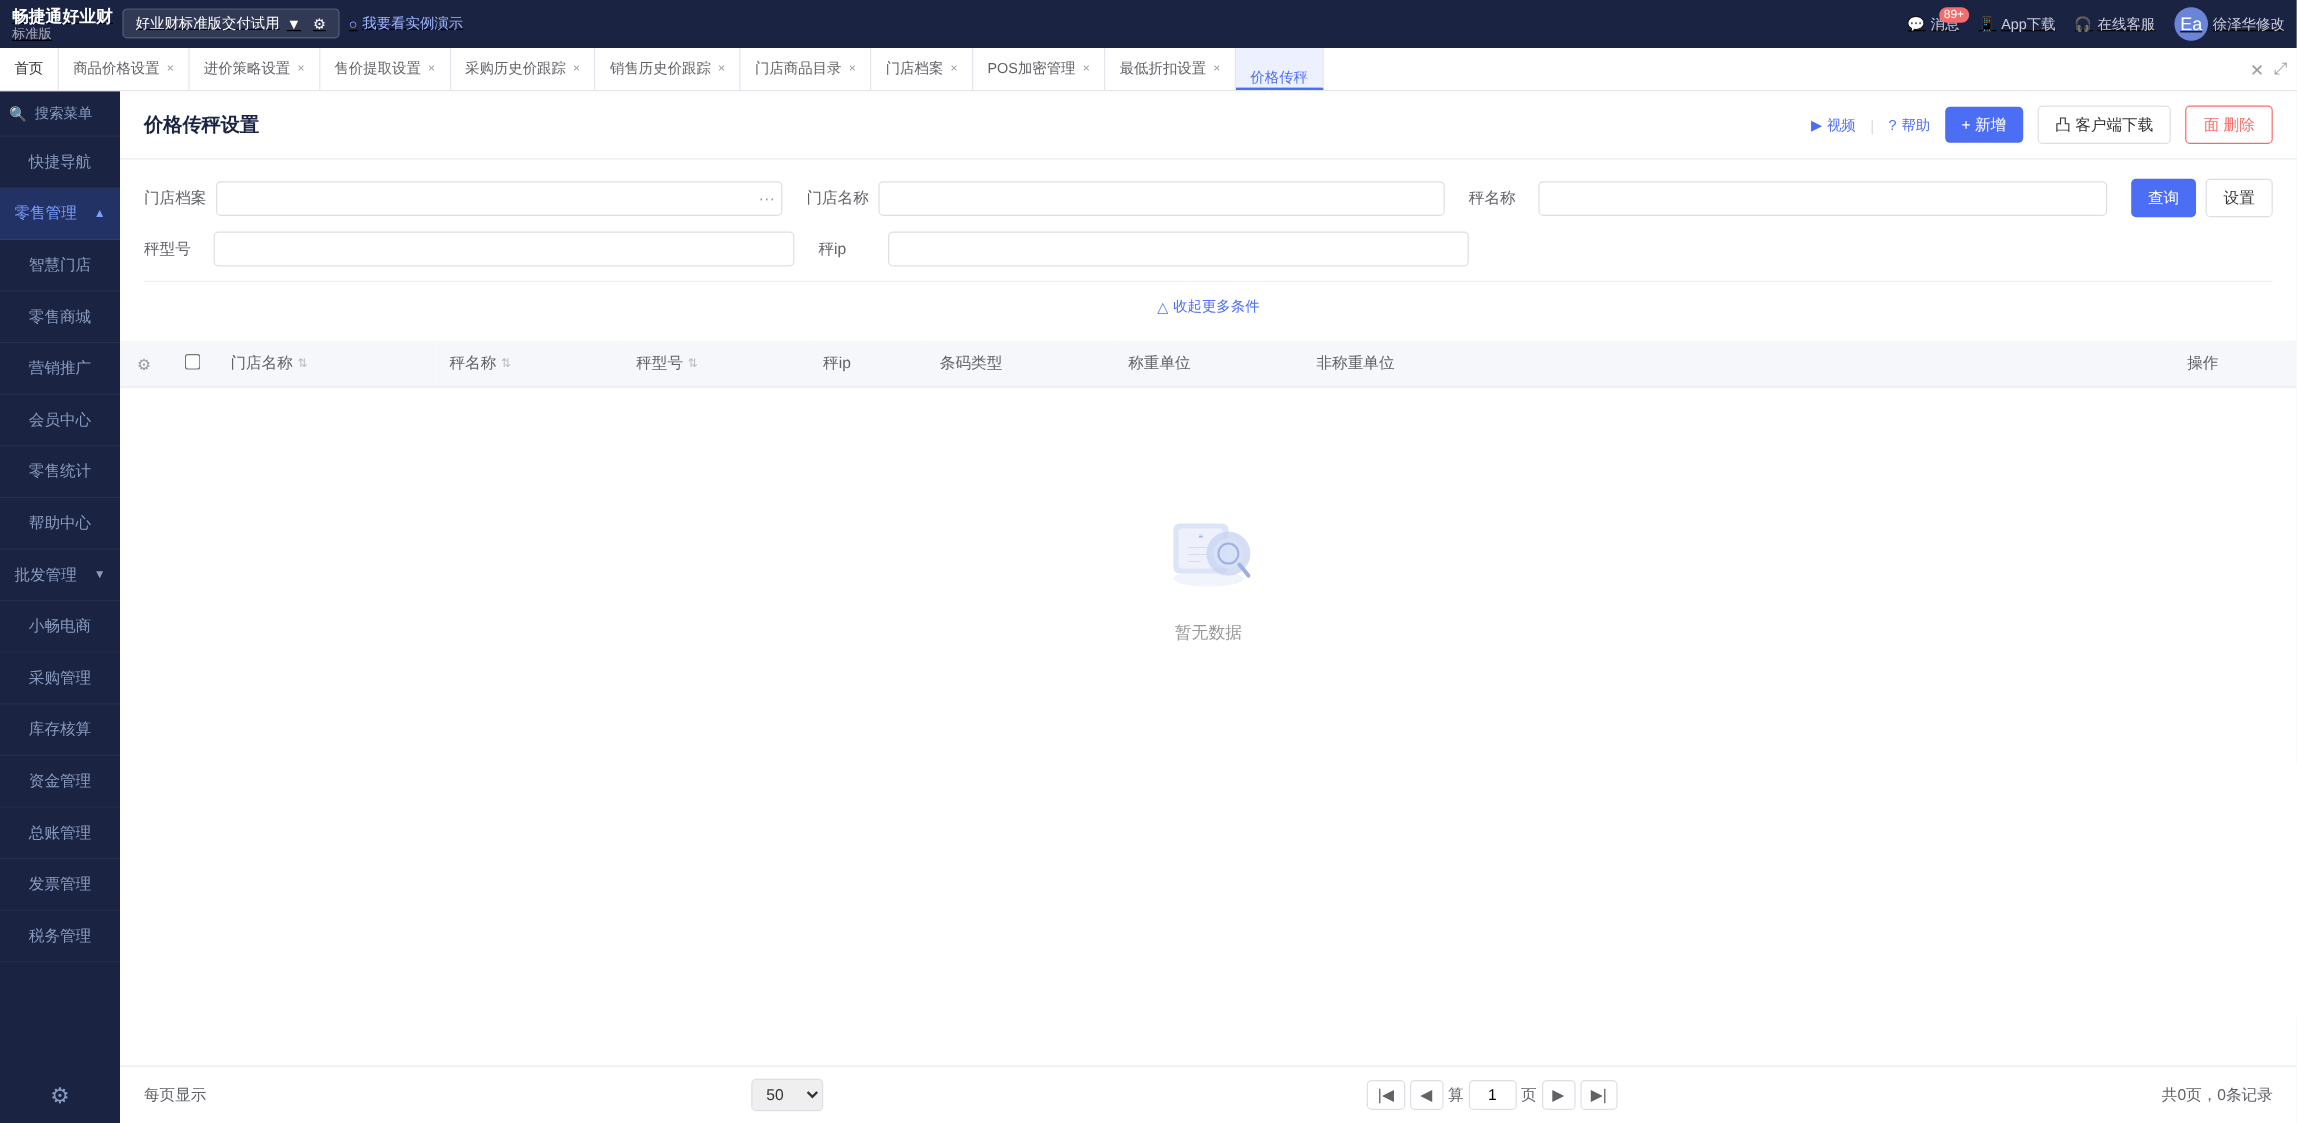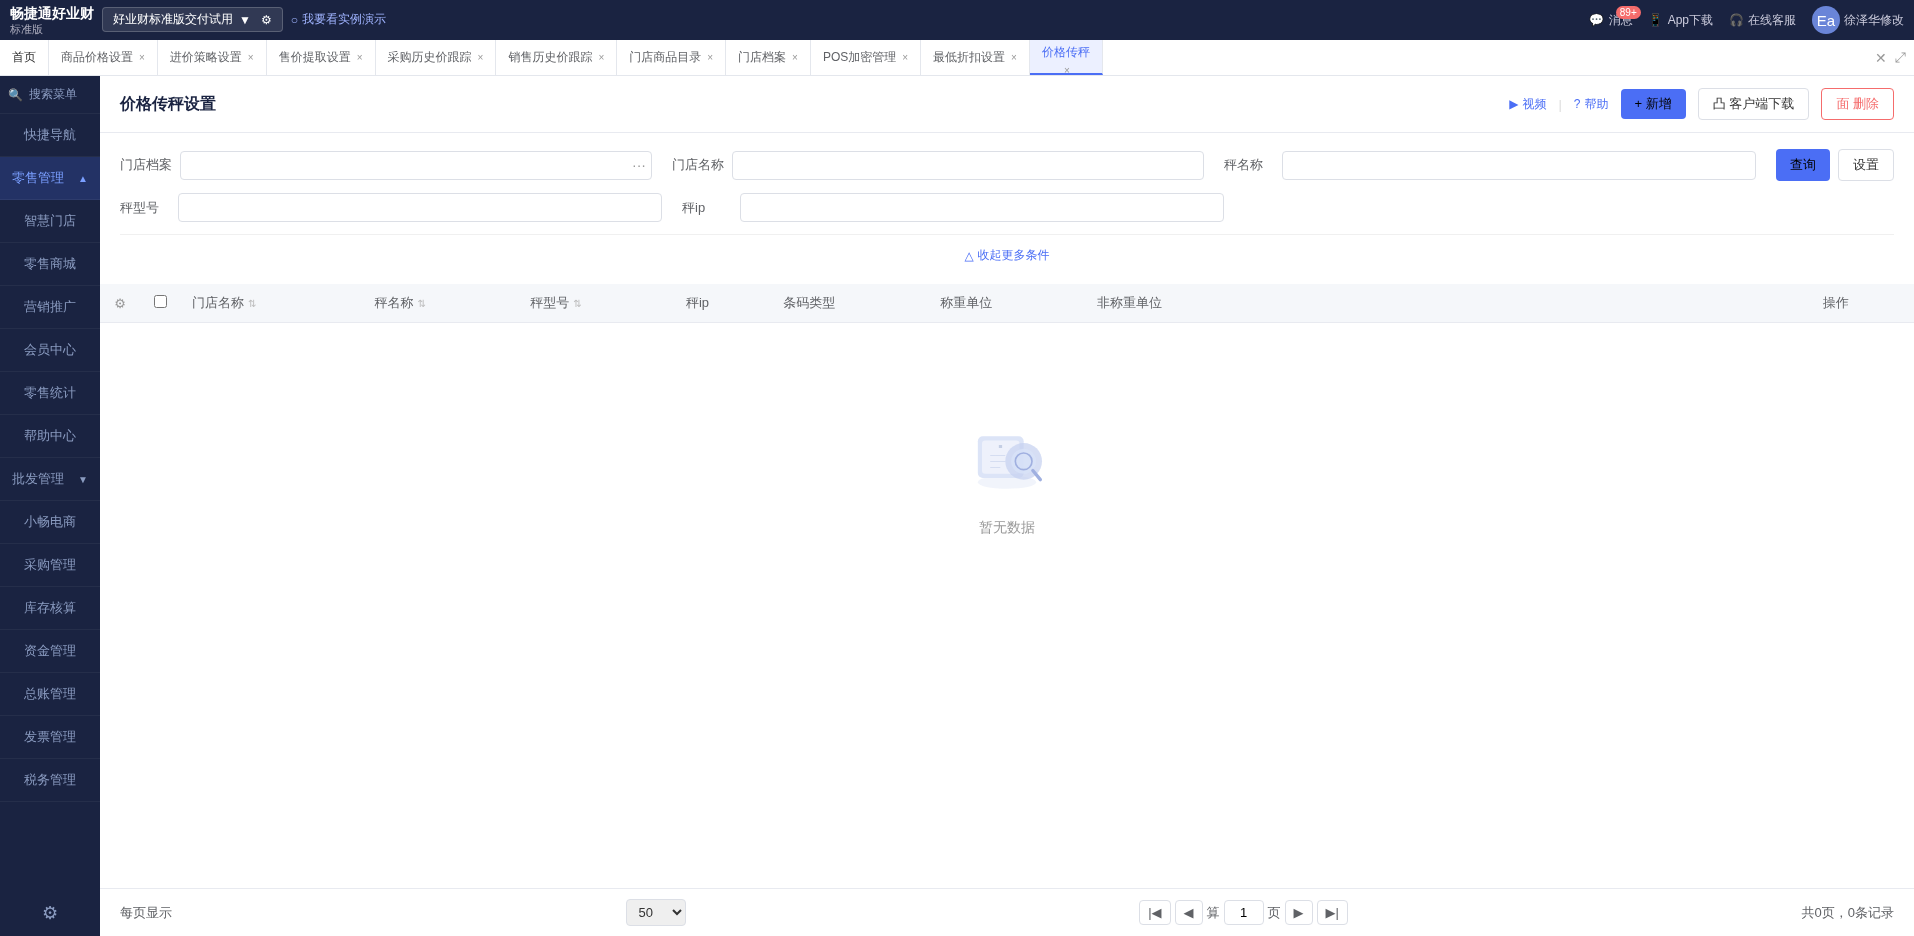--- a/index.html
+++ b/index.html
@@ -4,21 +4,21 @@
   <style>
     * { box-sizing: border-box; margin: 0; padding: 0; }
     body { font-family: 'Microsoft YaHei', Arial, sans-serif; font-size: 13px; background: #f0f2f5; overflow: hidden; }
 
     
     .app-wrapper { display: flex; flex-direction: column; height: 936px; width: 1914px; }
 
     
     .top-bar {
       height: 40px; background: #1a2341; display: flex; align-items: center;
-      padding: 0 10px; flex-shrink: 0; justify-content: space-between;
+      padding: 0 10px; flex-shrink: 0; justify-content: space-between; text-decoration: underline;
     }
     .top-bar-left { display: flex; align-items: center; gap: 8px; }
     .app-logo { color: #fff; font-size: 12px; line-height: 1.3; }
     .app-logo .app-name { font-size: 14px; font-weight: bold; }
     .app-logo .app-sub { font-size: 11px; color: #aab; }
     .version-selector {
       background: rgba(255,255,255,0.1); border: 1px solid rgba(255,255,255,0.2);
       color: #fff; border-radius: 4px; padding: 3px 10px; display: flex; align-items: center; gap: 6px;
       cursor: pointer; font-size: 12px;
     }
@@ -30,21 +30,21 @@
       padding: 1px 4px; position: absolute; top: -6px; right: -8px; min-width: 16px; text-align: center;
     }
     .user-info { color: #ccd; font-size: 12px; cursor: pointer; display: flex; align-items: center; gap: 4px; }
 
     
     .nav-tabs-bar {
       height: 36px; background: #fff; display: flex; align-items: stretch;
       border-bottom: 1px solid #e4e7ed; flex-shrink: 0; overflow: hidden;
     }
     .nav-tab {
-      padding: 4px 12px; display: flex; align-items: center; gap: 4px; cursor: pointer;
+      padding: 16px 12px; display: flex; align-items: center; gap: 4px; cursor: pointer;
       font-size: 12px; color: #606266; border-right: 1px solid #e4e7ed; white-space: nowrap;
       flex-shrink: 0;
     }
     .nav-tab.home { font-weight: 500; color: #333; }
     .nav-tab.active { background: #ecf0ff; color: #4b6ef5; border-bottom: 2px solid #4b6ef5; flex-direction: column; }
     .nav-tab .close-icon { color: #999; font-size: 10px; margin-left: 2px; }
     .nav-tab-actions { margin-left: auto; display: flex; align-items: center; padding: 0 8px; gap: 8px; }
     .nav-tab-actions span { cursor: pointer; color: #999; font-size: 14px; }
 
     
@@ -78,21 +78,21 @@
       justify-content: space-between; border-bottom: 1px solid #e8eaf0; flex-shrink: 0;
     }
     .page-title { font-size: 16px; font-weight: 600; color: #1a2341; }
     .page-actions { display: flex; align-items: center; gap: 12px; }
     .page-action-link { color: #4b6ef5; font-size: 12px; cursor: pointer; display: flex; align-items: center; gap: 4px; }
     .divider-v { color: #ddd; }
     .btn {
       padding: 6px 14px; border-radius: 4px; font-size: 13px; cursor: pointer; border: none;
       display: flex; align-items: center; gap: 4px;
     }
-    .btn-primary { background: #4b6ef5; color: #000000; }
+    .btn-primary { background: #4b6ef5; color: #ffffff; }
     .btn-default { background: #fff; color: #333; border: 1px solid #dcdfe6; }
     .btn-danger { background: #fff; color: #f56c6c; border: 1px solid #f56c6c; }
 
     
     .filter-area {
       background: #fff; padding: 16px 20px; margin-bottom: 0; flex-shrink: 0;
     }
     .filter-row { display: flex; align-items: center; gap: 20px; margin-bottom: 12px; }
     .filter-item { display: flex; align-items: center; gap: 8px; flex: 1; }
     .filter-label { color: #606266; font-size: 13px; white-space: nowrap; min-width: 50px; }

